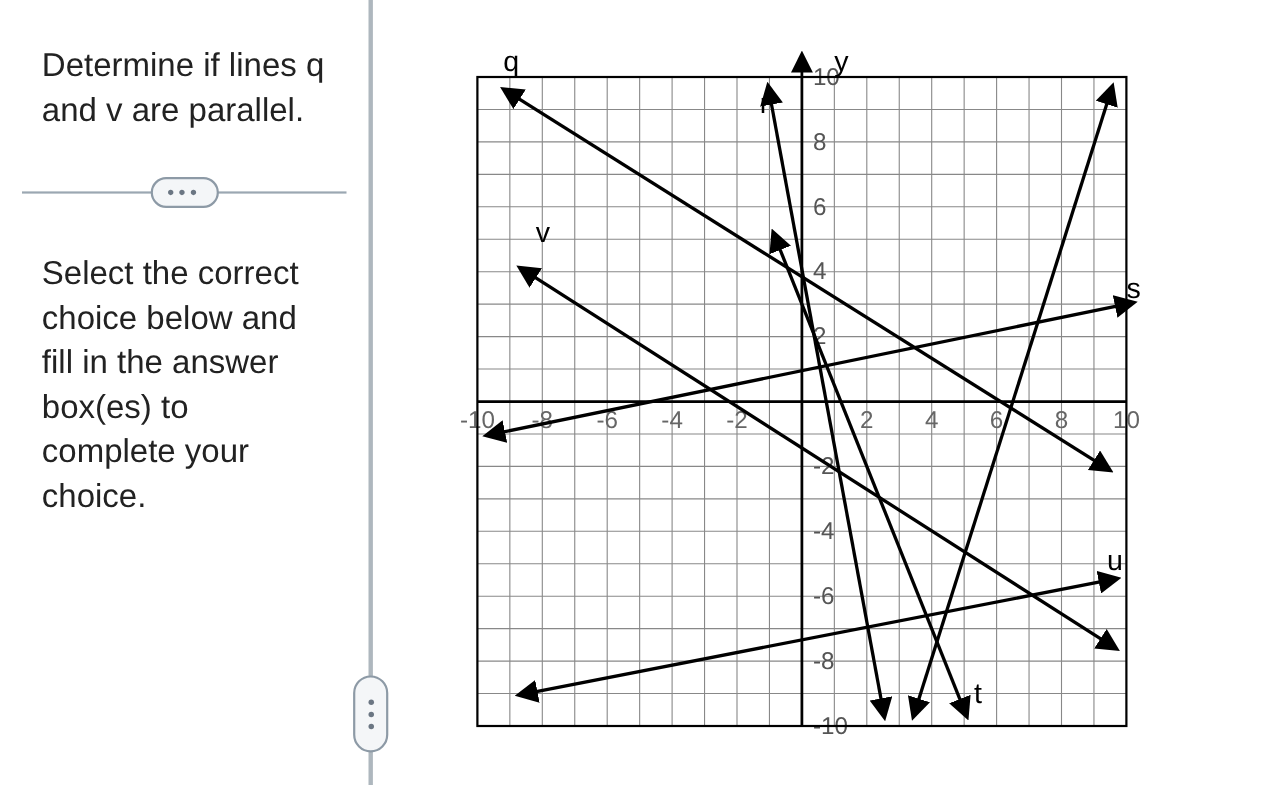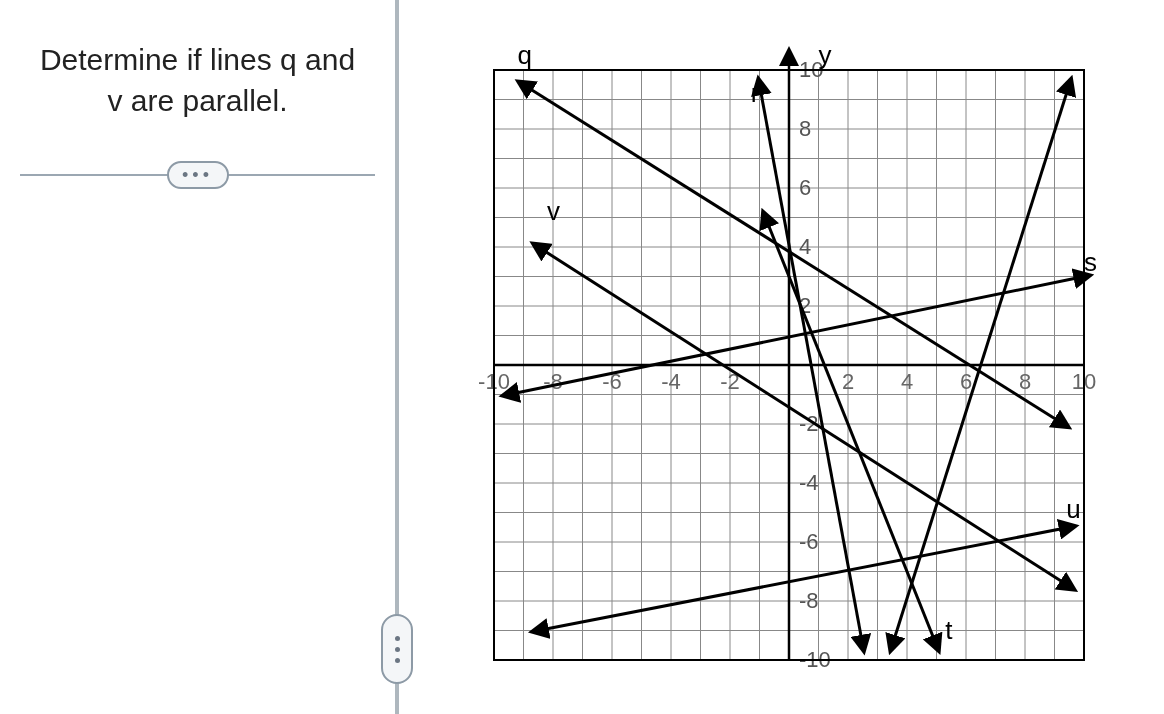--- a/index.html
+++ b/index.html
@@ -7,27 +7,26 @@
       margin: 0;
       padding: 0;
       font-family: Arial, Helvetica, sans-serif;
       background: #fff;
       width: 1164px;
       height: 714px;
       overflow: hidden;
     }
     .container { display: flex; width: 100%; height: 100%; }
     .left-panel {
-      width: 395px;
+      width: 335px;
       padding: 40px 38px 20px 38px;
       position: relative;
       font-size: 30px;
       line-height: 1.35;
       color: #222;
-      text-align: center;
     }
     .question-text { margin-bottom: 40px; }
     .hr-wrap { display:flex; align-items:center; margin: 30px -18px 40px -18px; }
     .hr-line { flex:1; height:2px; background:#9ba7b2; }
     .pill {
       width:62px; height:28px; border:2px solid #8d9aa6; border-radius:14px;
       display:flex; align-items:center; justify-content:center;
       background:#f4f6f8; margin:0 -1px; z-index:2;
     }
     .dots { color:#6b7683; font-size:18px; letter-spacing:4px; line-height:0; }
@@ -59,20 +58,21 @@
     <div class="question-text">Determine if lines q and v are parallel.</div>
 
     <div class="hr-wrap">
       <div class="hr-line"></div>
       <div class="pill">
         <span class="dots">•••</span>
       </div>
       <div class="hr-line"></div>
     </div>
 
+    <div class="instruction-text">Select the correct choice below and fill in the answer box(es) to complete your choice.</div>
   </div>
 
   <div class="v-border">
     <div class="v-pill">
       <div class="v-dots">
         <span></span>
           <span></span>
           <span></span>
       </div>
     </div>

